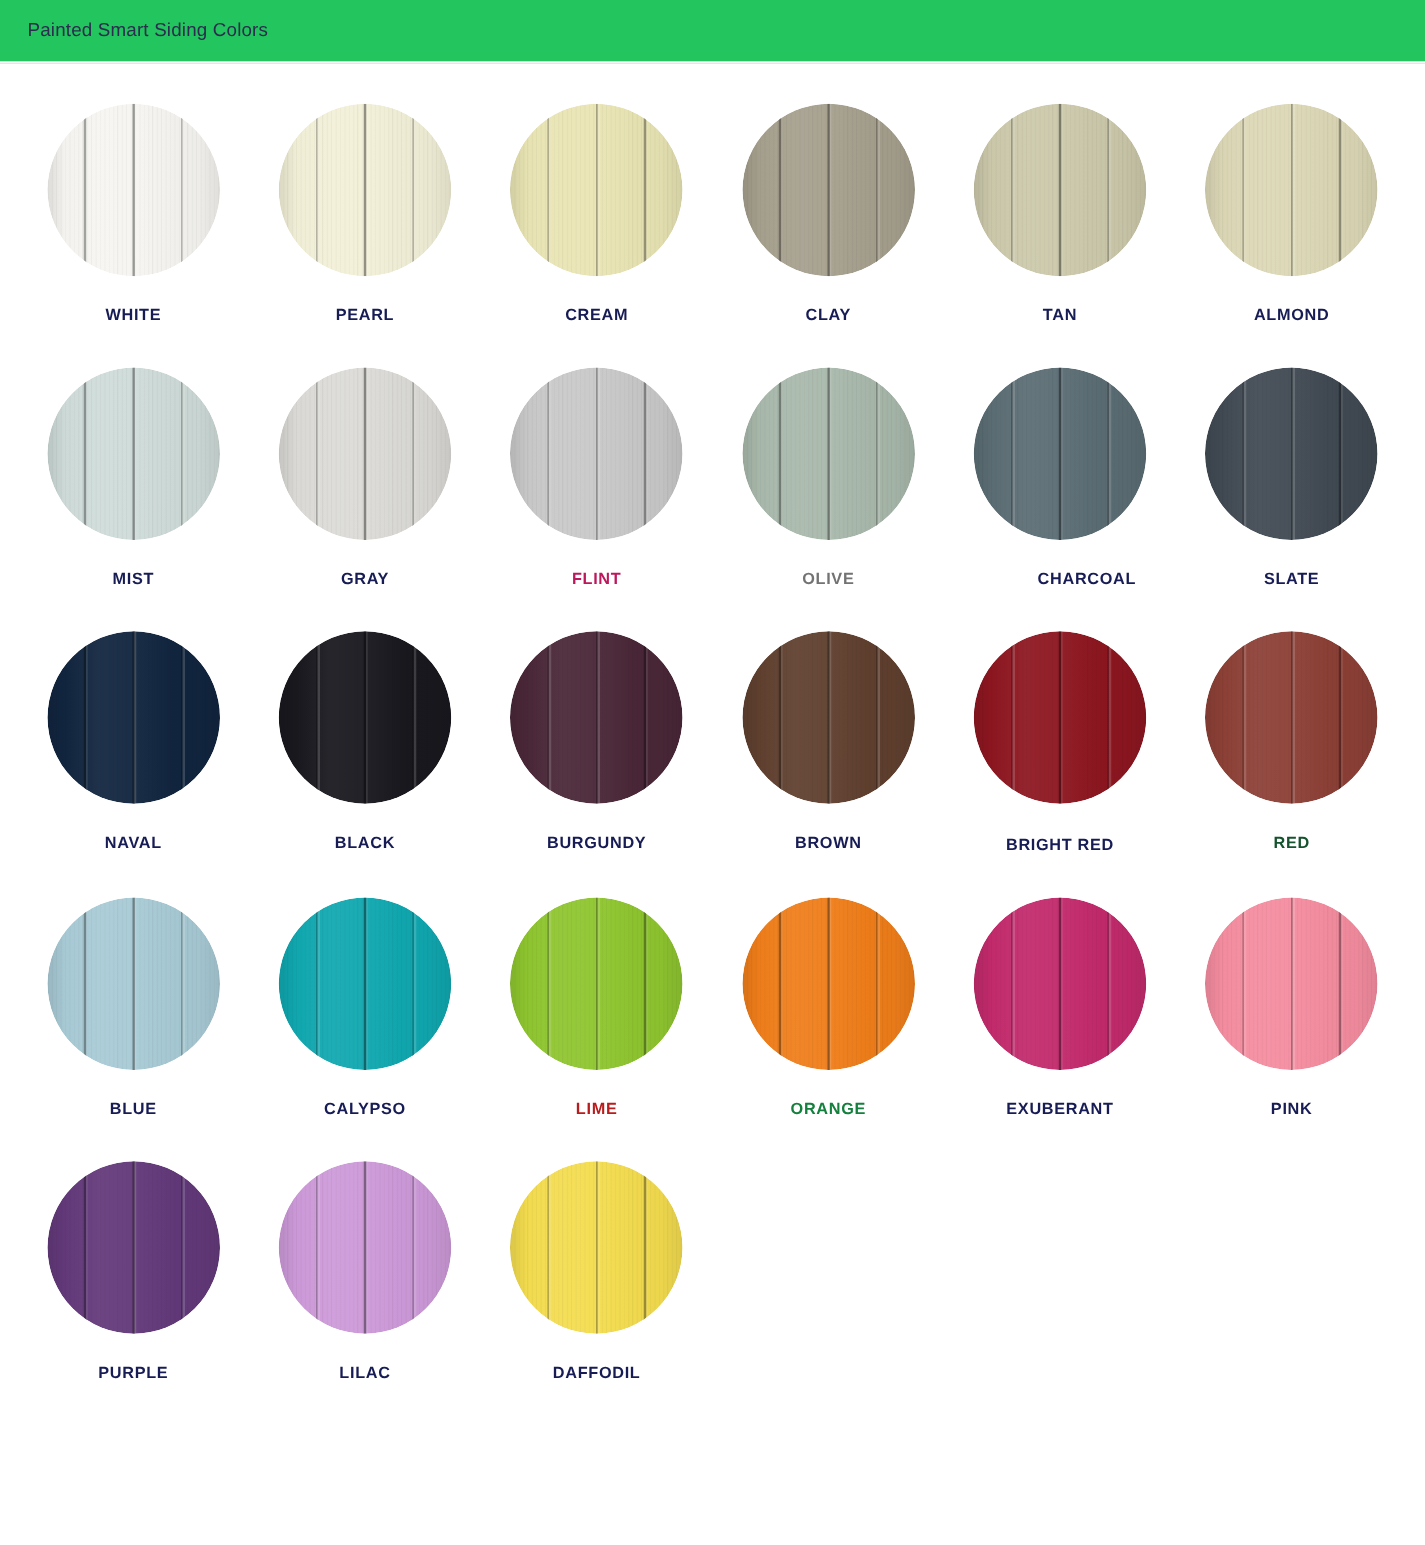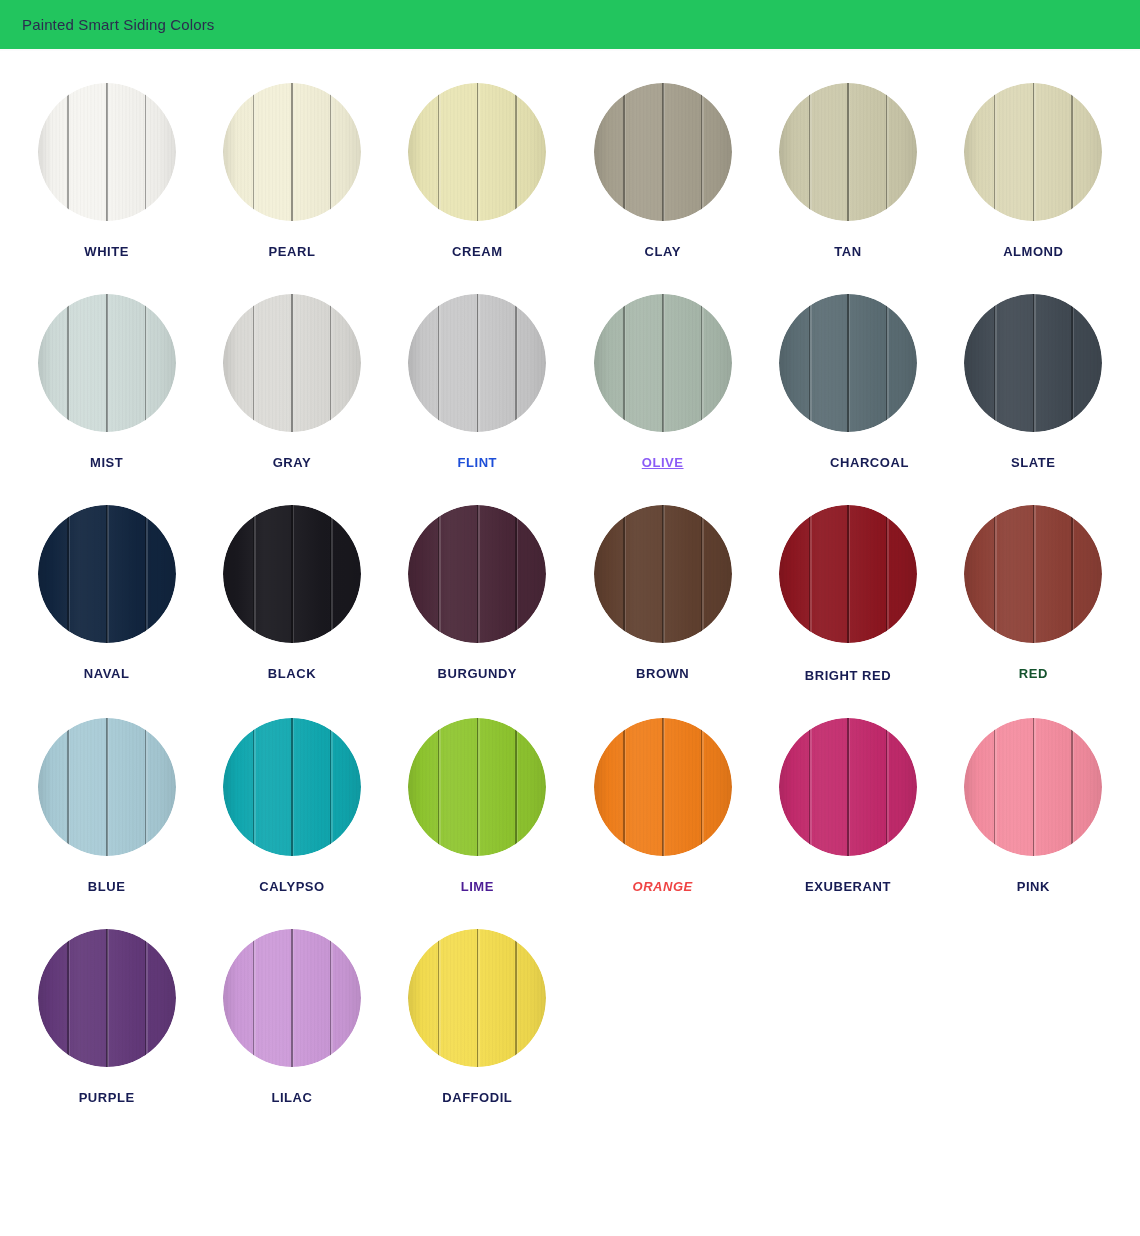--- a/index.html
+++ b/index.html
@@ -288,36 +288,36 @@
             <div class="base" style="background: rgb(201, 201, 202);"></div>
             <div class="grain"></div>
             <div class="shade"></div>
             <div class="seams">
               <div class="seam s1"></div>
               <div class="seam s2"></div>
               <div class="seam s3"></div>
             </div>
           </div>
         </div>
-        <div class="label" style="color: #1d4ed8;">FLINT</div>
+        <div class="label" style="color: #be185d;">FLINT</div>
       </div>
       <div class="swatch">
         <div class="disc-wrap">
           <div class="disc">
             <div class="base" style="background: rgb(169, 185, 172);"></div>
             <div class="grain"></div>
             <div class="shade"></div>
             <div class="seams">
               <div class="seam s1"></div>
               <div class="seam s2"></div>
               <div class="seam s3"></div>
             </div>
           </div>
         </div>
-        <div class="label" style="color: #8b5cf6; text-decoration: underline;">OLIVE</div>
+        <div class="label" style="color: #737373;">OLIVE</div>
       </div>
       <div class="swatch">
         <div class="disc-wrap">
           <div class="disc">
             <div class="base" style="background: rgb(91, 109, 116);"></div>
             <div class="grain"></div>
             <div class="shade"></div>
             <div class="seams">
               <div class="seam s1"></div>
               <div class="seam s2"></div>
@@ -468,36 +468,36 @@
             <div class="base" style="background: rgb(143, 198, 47);"></div>
             <div class="grain"></div>
             <div class="shade"></div>
             <div class="seams">
               <div class="seam s1"></div>
               <div class="seam s2"></div>
               <div class="seam s3"></div>
             </div>
           </div>
         </div>
-        <div class="label" style="color: #4c1d95;">LIME</div>
+        <div class="label" style="color: #b91c1c;">LIME</div>
       </div>
       <div class="swatch">
         <div class="disc-wrap">
           <div class="disc">
             <div class="base" style="background: rgb(240, 126, 26);"></div>
             <div class="grain"></div>
             <div class="shade"></div>
             <div class="seams">
               <div class="seam s1"></div>
               <div class="seam s2"></div>
               <div class="seam s3"></div>
             </div>
           </div>
         </div>
-        <div class="label" style="color: #ef4444; font-style: italic;">ORANGE</div>
+        <div class="label" style="color: #15803d;">ORANGE</div>
       </div>
       <div class="swatch">
         <div class="disc-wrap">
           <div class="disc">
             <div class="base" style="background: rgb(195, 42, 108);"></div>
             <div class="grain"></div>
             <div class="shade"></div>
             <div class="seams">
               <div class="seam s1"></div>
               <div class="seam s2"></div>

